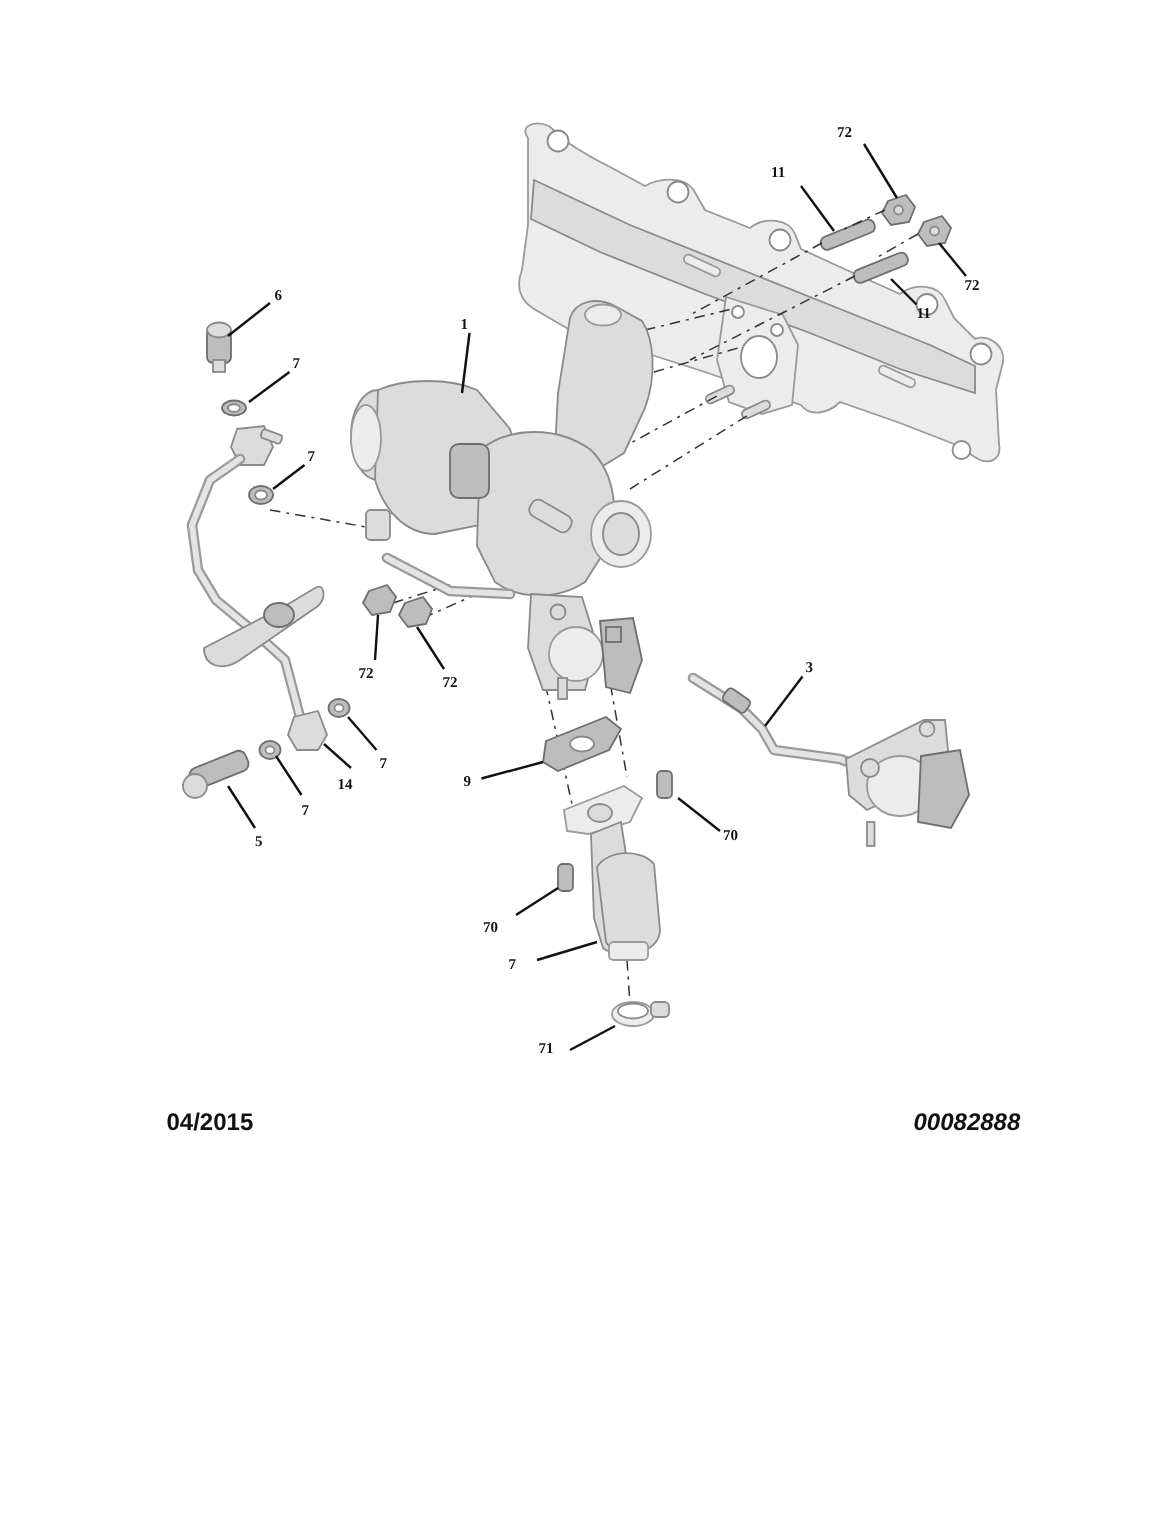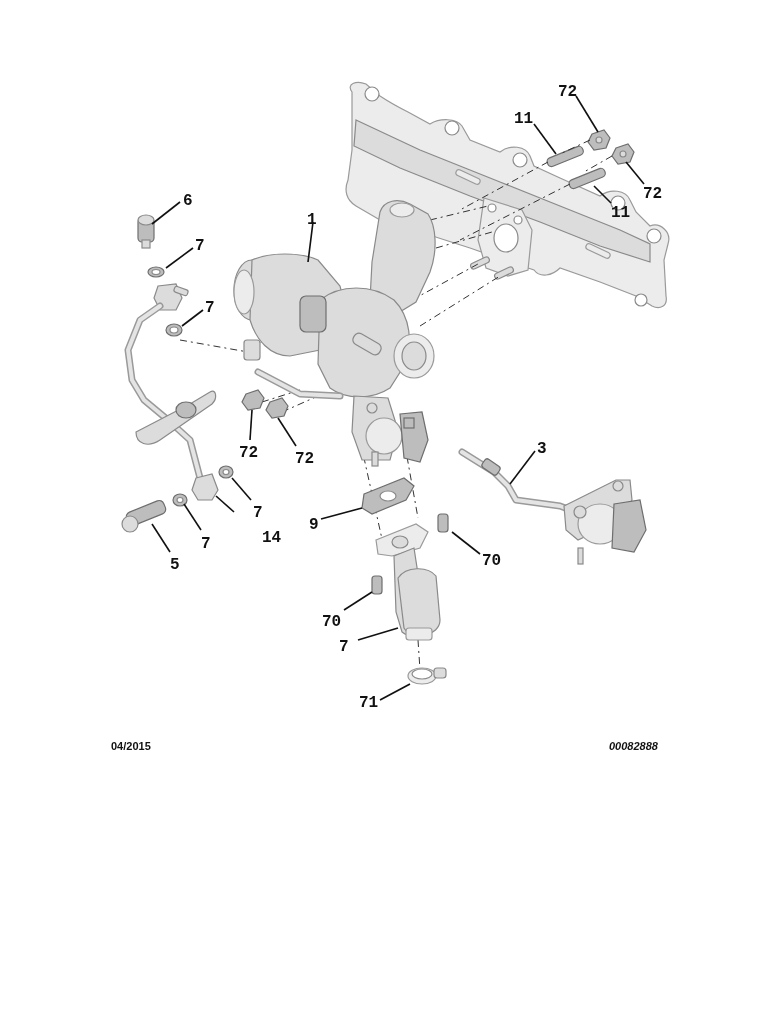--- a/index.html
+++ b/index.html
@@ -1,22 +1,22 @@
 <!DOCTYPE html>
 <html><head>
   <meta charset="utf-8">
   <style>
     html, body { margin: 0; padding: 0; background: #ffffff; }
     body { width: 768px; height: 1024px; position: relative; overflow: hidden;
            font-family: "Liberation Sans", sans-serif; }
     #diagram { position: absolute; left: 0; top: 0; width: 768px; height: 1024px; }
-    .callout { position: absolute; font-family: Liberation Mono, monospace;
-               font-weight: bold; font-size: 16px; color: #111; line-height: 1; white-space: nowrap; }
+    .callout { position: absolute; font-family: Liberation Serif, serif;
+               font-weight: bold; font-size: 10px; color: #111; line-height: 1; white-space: nowrap; }
     .footer-text { position: absolute; font-family: "Liberation Sans", sans-serif;
-                   font-weight: bold; font-size: 11px; color: #111; text-align: center; }
+                   font-weight: bold; font-size: 16px; color: #111; text-align: center; }
     .part { fill: #dcdcdc; stroke: #8a8a8a; stroke-width: 1.2; }
     .part-dark { fill: #bdbdbd; stroke: #6e6e6e; stroke-width: 1.2; }
     .part-light { fill: #ececec; stroke: #9a9a9a; stroke-width: 1.2; }
     .leader { stroke: #111; stroke-width: 1.6; fill: none; }
     .dash { stroke: #333; stroke-width: 1; stroke-dasharray: 7 4 2 4; fill: none; }
     .hole { fill: #ffffff; stroke: #8a8a8a; stroke-width: 1.2; }
     .pipe { fill: none; stroke: #9a9a9a; stroke-width: 7; stroke-linecap: round; stroke-linejoin: round; }
     .pipe-in { fill: none; stroke: #e4e4e4; stroke-width: 4; stroke-linecap: round; stroke-linejoin: round; }
   </style>
 </head>
@@ -185,21 +185,21 @@
 <div class="callout" style="left:170px;top:557px;">5</div>
 <div class="callout" style="left:183px;top:193px;">6</div>
 <div class="callout" style="left:195px;top:238px;">7</div>
 <div class="callout" style="left:205px;top:300px;">7</div>
 <div class="callout" style="left:253px;top:505px;">7</div>
 <div class="callout" style="left:201px;top:536px;">7</div>
 <div class="callout" style="left:309px;top:517px;">9</div>
 <div class="callout" style="left:514px;top:111px;">11</div>
 <div class="callout" style="left:611px;top:205px;">11</div>
 <div class="callout" style="left:339px;top:639px;">7</div>
-<div class="callout" style="left:225px;top:530px;margin-left:37px;">14</div>
+<div class="callout" style="left:225px;top:519px;">14</div>
 <div class="callout" style="left:482px;top:553px;">70</div>
 <div class="callout" style="left:322px;top:614px;">70</div>
 <div class="callout" style="left:359px;top:695px;">71</div>
 <div class="callout" style="left:558px;top:84px;">72</div>
 <div class="callout" style="left:643px;top:186px;">72</div>
 <div class="callout" style="left:239px;top:445px;">72</div>
 <div class="callout" style="left:295px;top:451px;">72</div>
 
 <div class="footer-text" style="left:111px;top:740px;">04/2015</div>
 <div class="footer-text" style="left:609px;top:740px;font-style:italic;">00082888</div>

